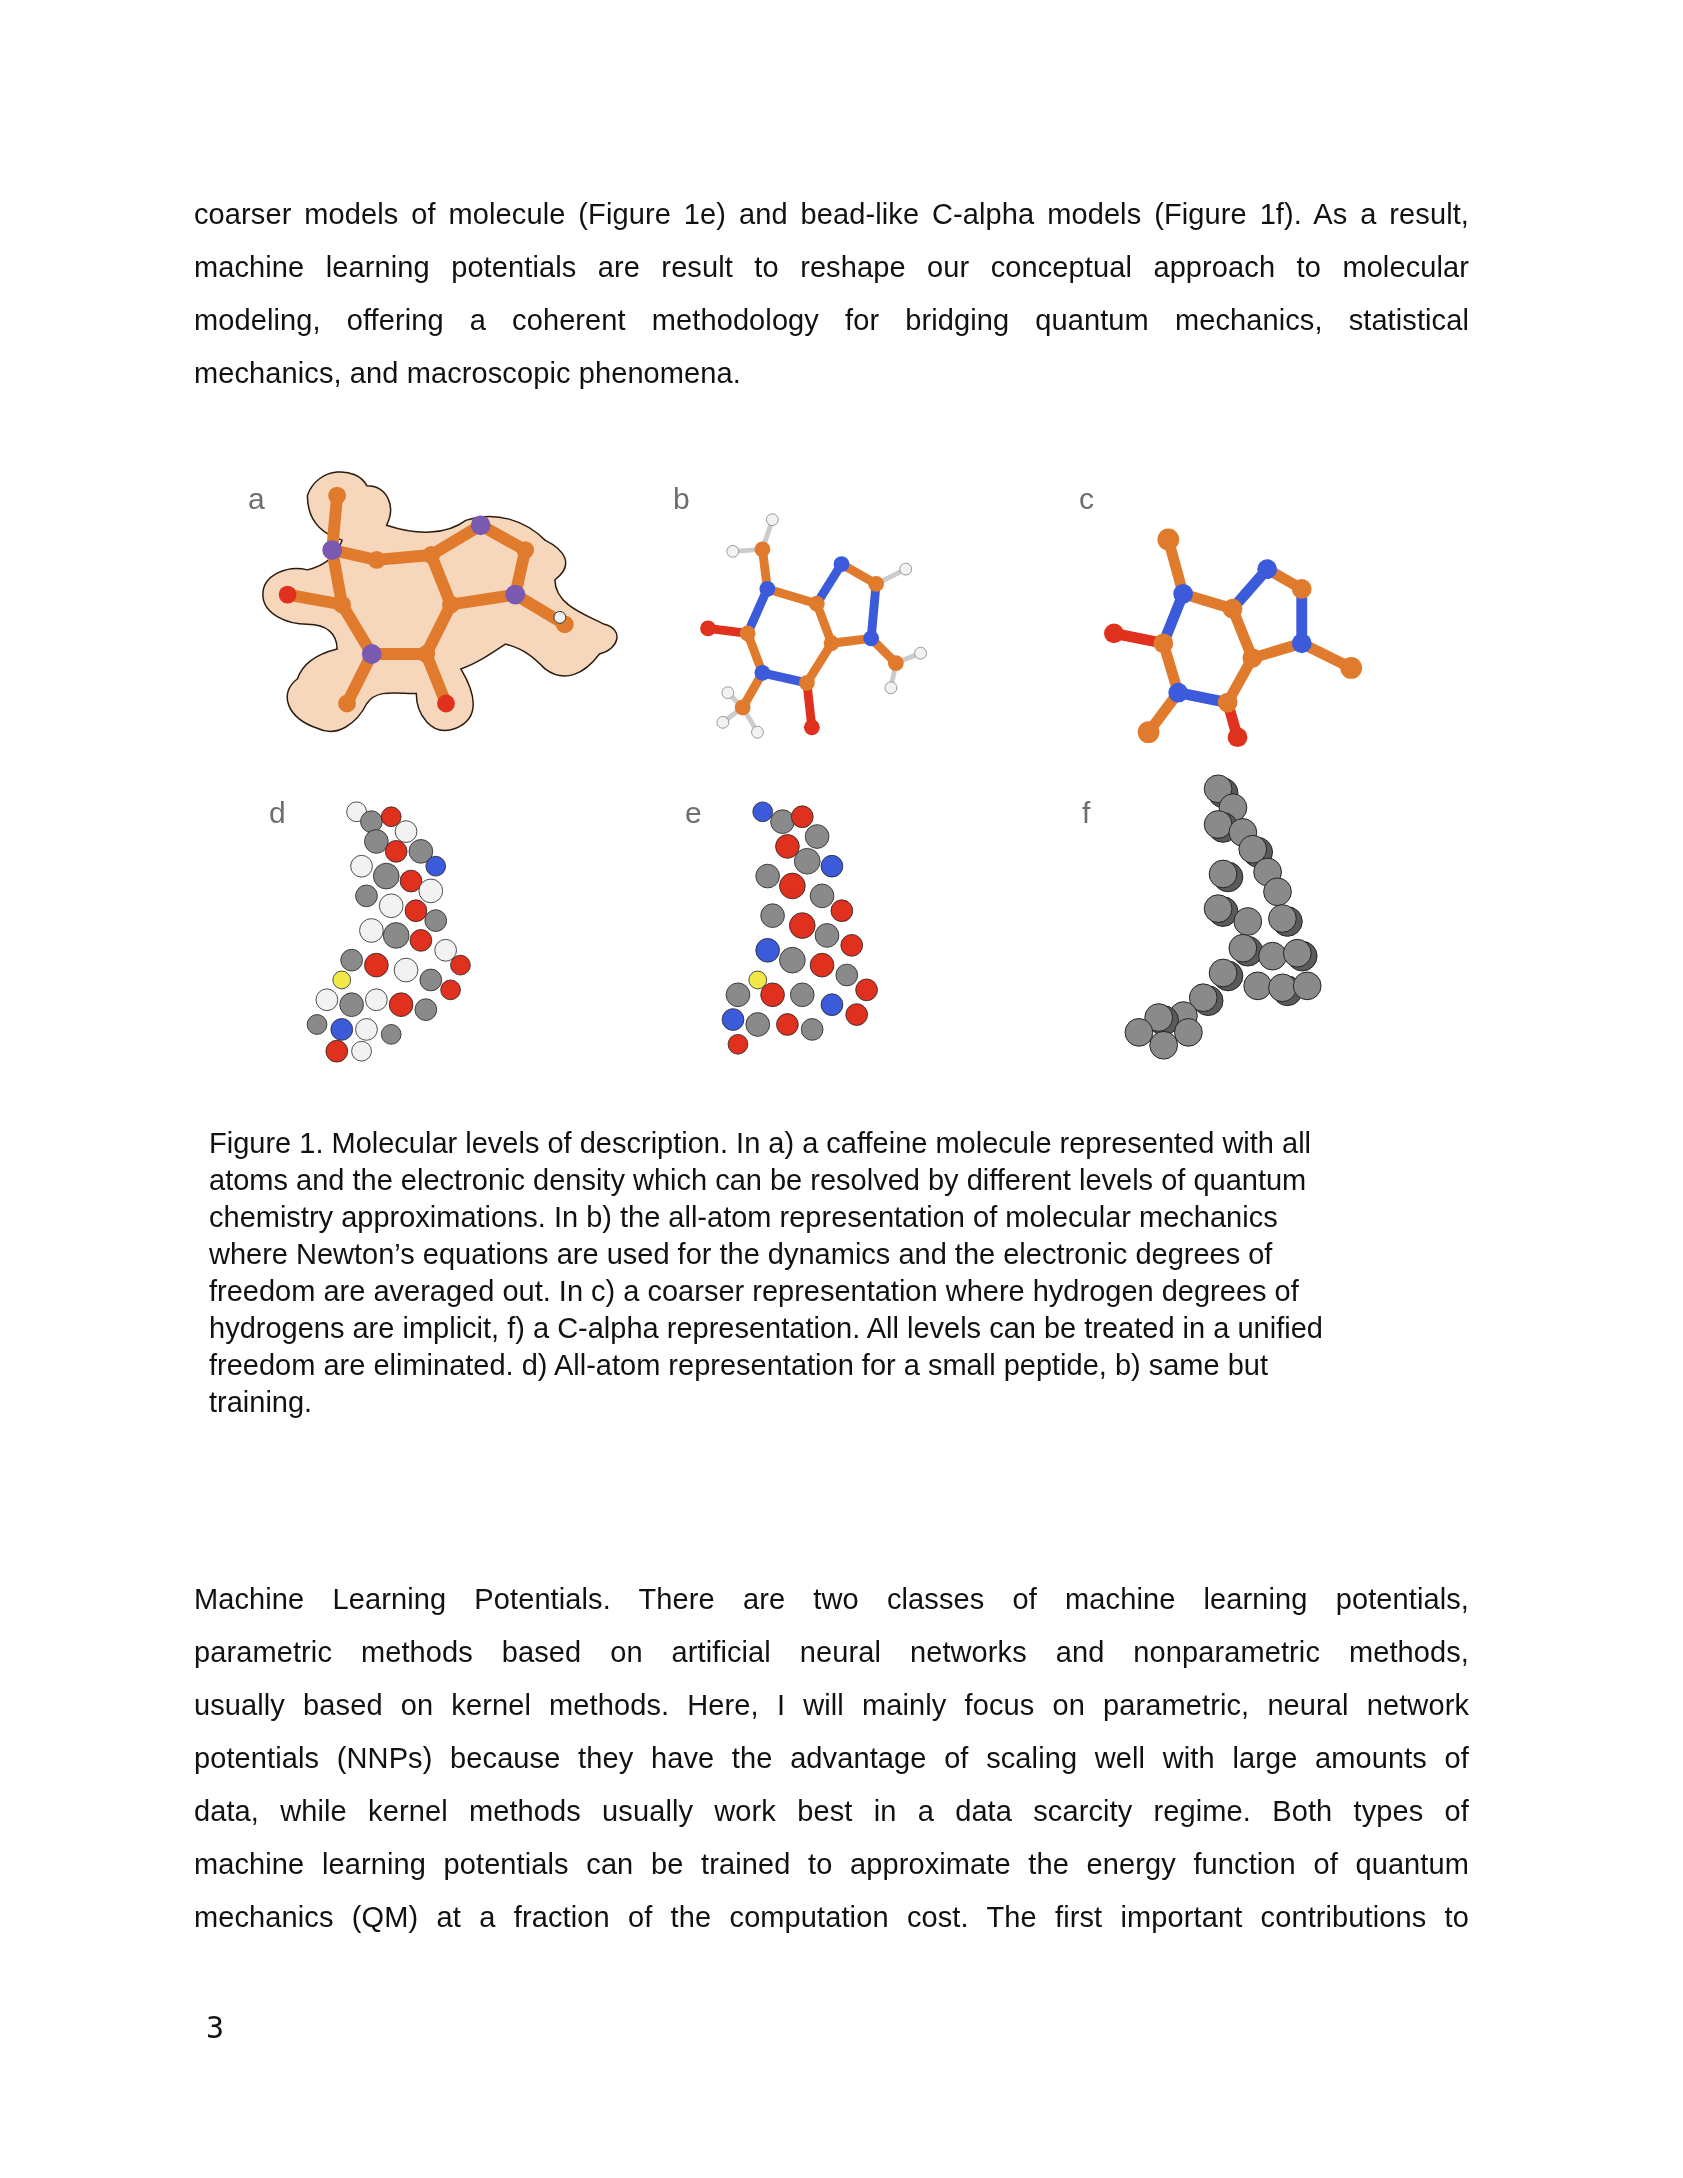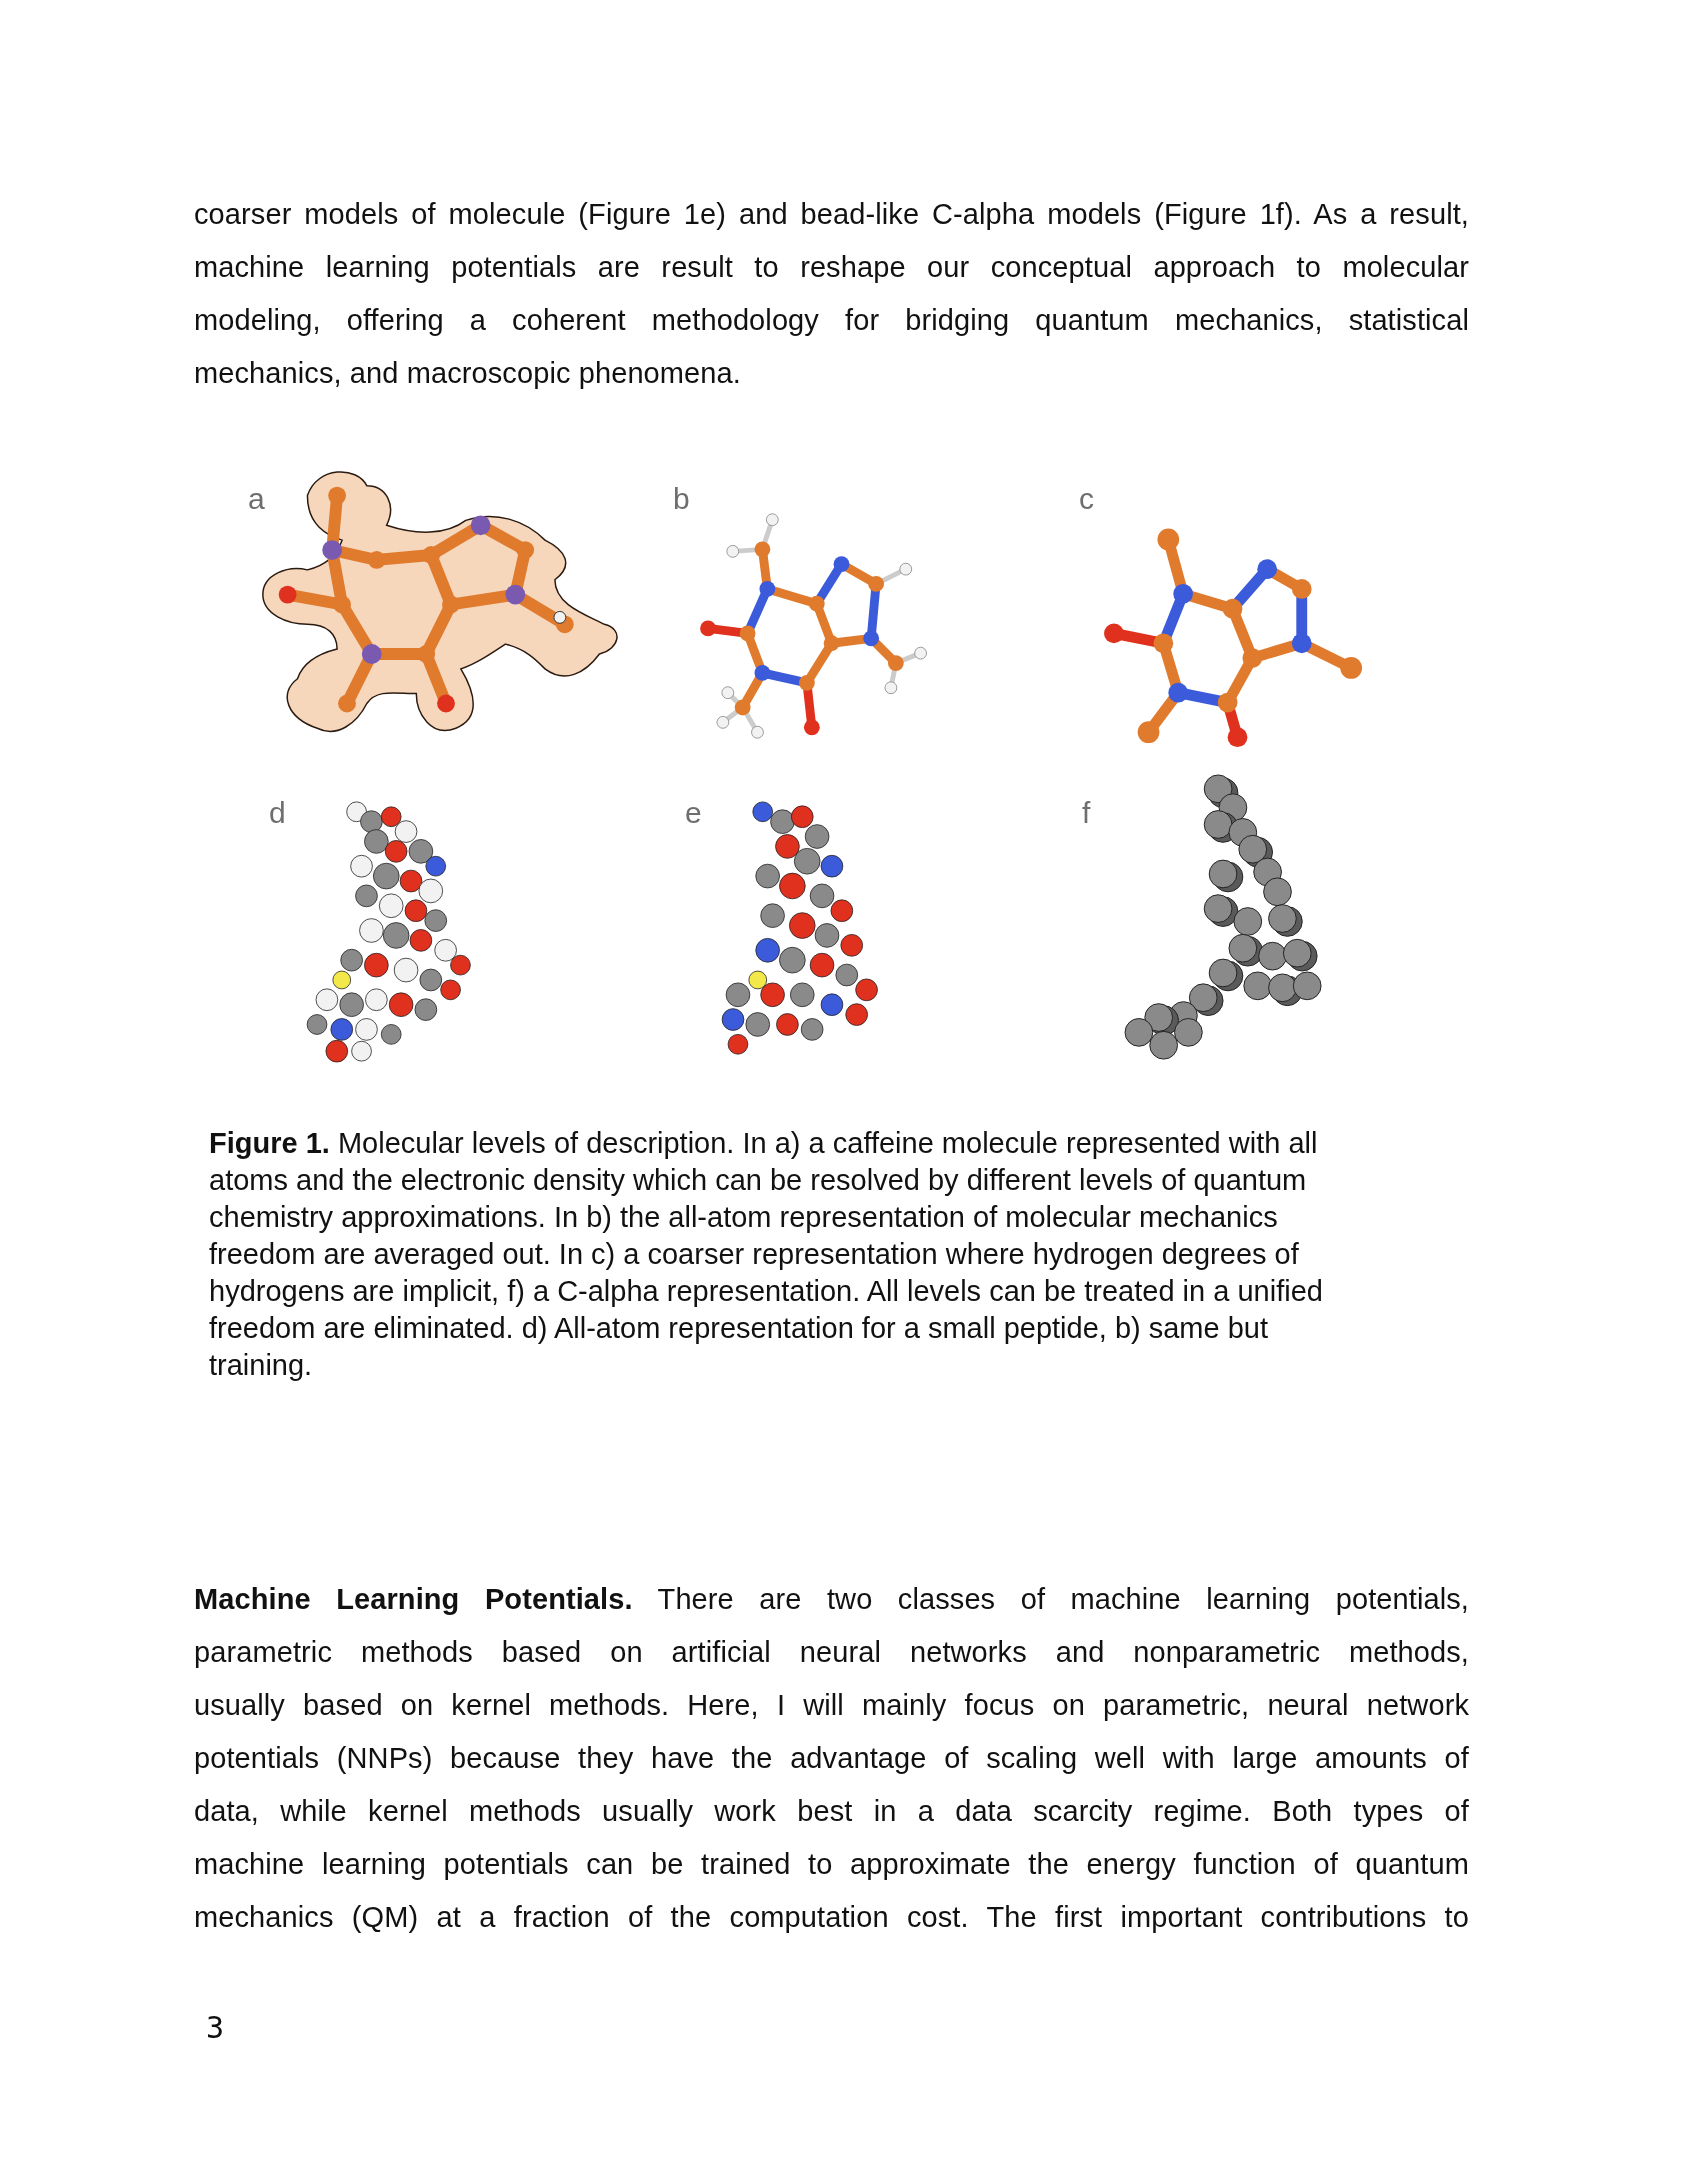--- a/index.html
+++ b/index.html
@@ -9,21 +9,21 @@
           line-height: 53px; text-align: justify; letter-spacing: 0.1px; }
   .para .line { display: block; text-align: justify; text-align-last: justify; white-space: nowrap; }
   .para .line.last { text-align-last: left; }
   #p1 { top: 188px; }
   #p2 { top: 1573px; }
   .figure { position: absolute; left: 218px; top: 436px; width: 1208px; height: 653px; }
   .panel-label { position: absolute; font-size: 30px; color: #6e6e6e; font-family: "Liberation Sans", sans-serif; }
   .panel { position: absolute; }
   .caption { position: absolute; left: 209px; top: 1125px; width: 1307px; font-size: 29px; line-height: 37px; }
   .caption .line { display: block; white-space: nowrap; }
-  .bold { font-weight: bold; }
+  .bold { font-weight: normal; }
   .pagenum { position: absolute; left: 206px; top: 2010px; font-size: 30px;
              font-family: "DejaVu Sans Mono", monospace; color: #111; }
 </style>
 </head>
 <body>
 
 <div id="p1" class="para">
   <span class="line">coarser models of molecule (Figure 1e) and bead-like C-alpha models (Figure 1f).  As a result,</span>
   <span class="line">machine learning potentials are result to reshape our conceptual approach to molecular</span>
   <span class="line">modeling, offering a coherent methodology for bridging quantum mechanics, statistical</span>
@@ -289,20 +289,21 @@
       <circle cx="55" cy="275" r="14" fill="#8a8a8a"></circle>
         <circle cx="80" cy="262" r="14" fill="#8a8a8a"></circle>
     </g>
   </svg>
 </div>
 
 <div class="caption">
   <span class="line"><span class="bold">Figure 1.</span><span> Molecular levels of description. In a) a caffeine molecule represented with all</span></span>
   <span class="line">atoms and the electronic density which can be resolved by different levels of quantum</span>
   <span class="line">chemistry approximations. In b) the all-atom representation of molecular mechanics</span>
+  <span class="line">where Newton’s equations are used for the dynamics and the electronic degrees of</span>
   <span class="line">freedom are averaged out. In c) a coarser representation where hydrogen degrees of</span>
   <span class="line">hydrogens are implicit, f) a C-alpha representation. All levels can be treated in a unified</span>
   <span class="line">freedom are eliminated. d) All-atom representation for a small peptide, b) same but</span>
   <span class="line">training.</span>
 </div>
 
 <div id="p2" class="para">
   <span class="line"><span class="bold">Machine Learning Potentials.</span><span> There are two classes of machine learning potentials,</span></span>
   <span class="line">parametric methods based on artificial neural networks and nonparametric methods,</span>
   <span class="line">usually based on kernel methods. Here, I will mainly focus on parametric, neural network</span>

